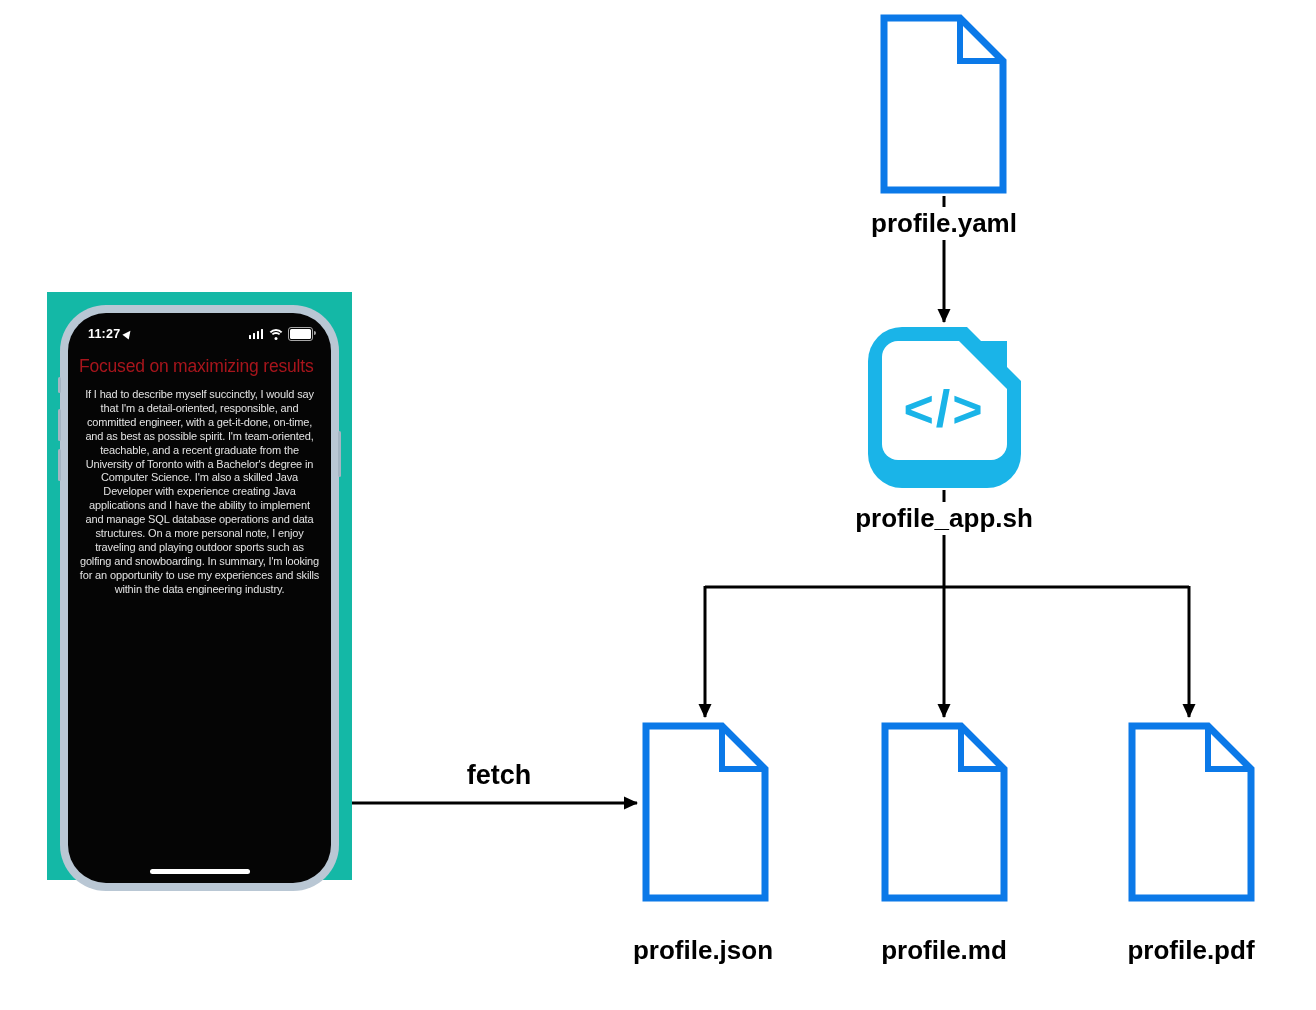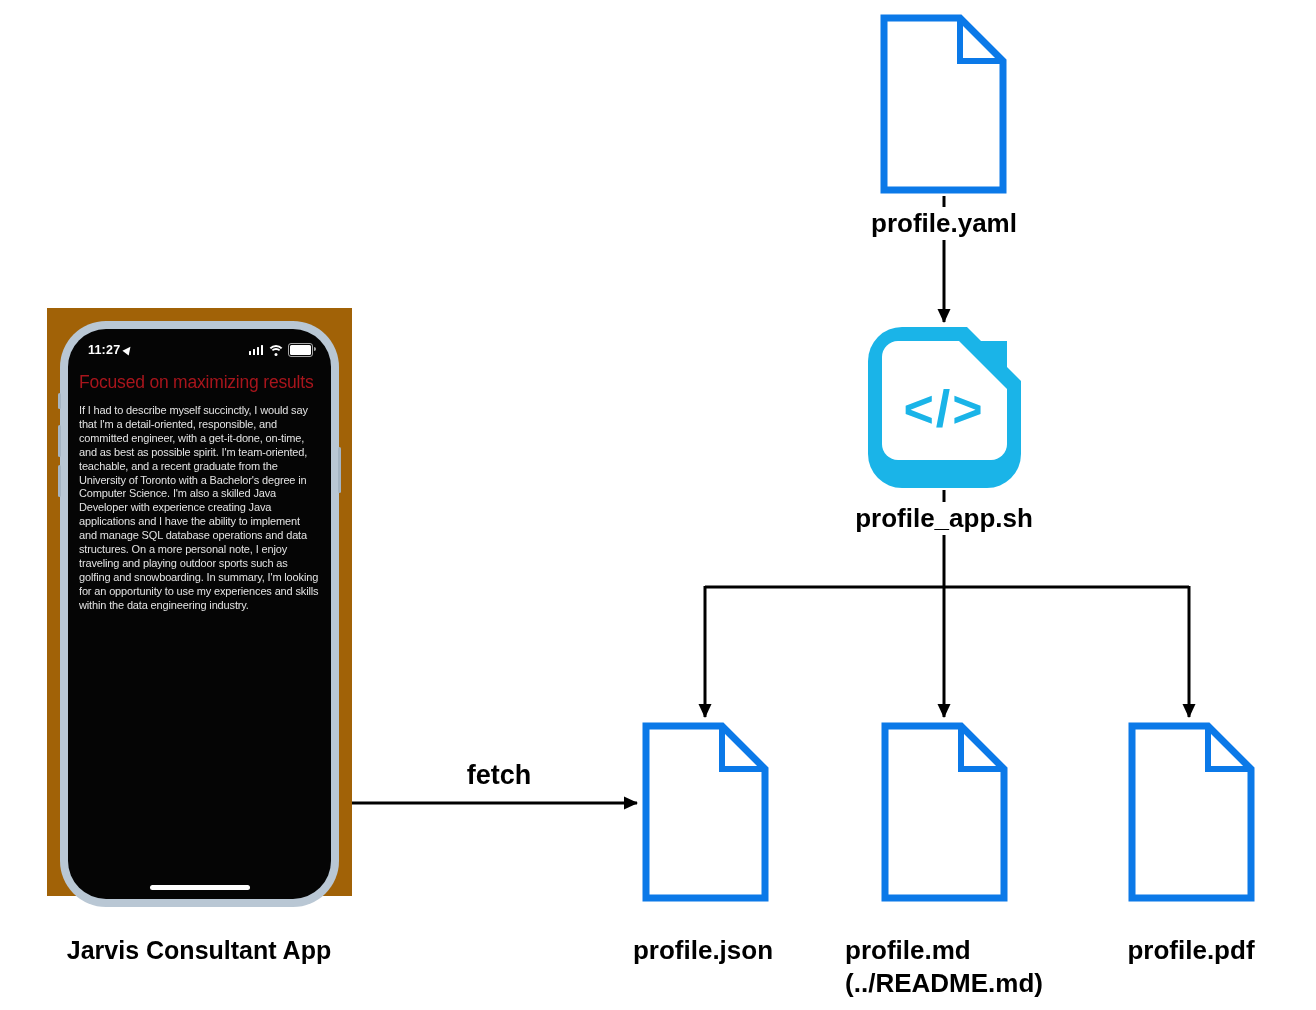--- a/index.html
+++ b/index.html
@@ -6,28 +6,28 @@
   #canvas{
     position:relative;width:1316px;height:1010px;background:#ffffff;
     font-family:"Liberation Sans",sans-serif;overflow:hidden;
   }
   
   #connectors{position:absolute;left:0;top:0;z-index:1;}
   
   .node-label{
     position:absolute;transform:translateX(-50%);z-index:3;
     font-weight:700;font-size:26px;color:#000;line-height:33px;
-    background:#fff;padding:0 5px;white-space:nowrap;
+    background:#fff;padding:0 5px;white-space:nowrap;text-align:center;
   }
   .node-label.nobg{background:transparent;margin-top:20px;}
   .icon-abs{position:absolute;z-index:2;}
   
   .phone-card{
-    position:absolute;left:47px;top:308px;width:305px;height:588px;
-    background:#a16207;z-index:2;
+    position:absolute;left:47px;top:292px;width:305px;height:588px;
+    background:#14b8a6;z-index:2;
   }
   .phone{
     position:absolute;left:13px;top:13px;width:279px;height:586px;
     background:#b9c7d4;border-radius:46px;
   }
   .side-btn{position:absolute;background:#a5b5c3;border-radius:2px;}
   .sb-mute{left:-2px;top:72px;width:3px;height:16px;}
   .sb-vup{left:-2px;top:104px;width:3px;height:32px;}
   .sb-vdn{left:-2px;top:144px;width:3px;height:32px;}
   .sb-pwr{right:-2px;top:126px;width:3px;height:46px;}
@@ -95,21 +95,21 @@
     background:#c89b70;border-radius:50%;}
   .photo-fade{position:absolute;inset:0;
     background:linear-gradient(180deg,rgba(0,0,0,0) 52%,rgba(0,0,0,.82) 96%);}
   .person-name{position:absolute;left:13px;bottom:25px;font-size:19px;
     font-weight:700;color:#fff;letter-spacing:.2px;}
   .person-role{position:absolute;left:13px;bottom:7px;font-size:13px;
     color:#e9e9e9;}
   
   .headline{margin:14px 11px 0 11px;font-size:17.5px;letter-spacing:-.2px;}
   .bio{margin:11px 11px 0 11px;font-size:11px;line-height:13.9px;
-    color:#e2e2e2;letter-spacing:-.15px;}
+    color:#e2e2e2;letter-spacing:-.15px;text-align:center;}
   .home-indicator{position:absolute;left:50%;bottom:9px;transform:translateX(-50%);
     width:100px;height:5px;background:#fff;border-radius:3px;}
   
   .app-caption{position:absolute;left:199px;top:936px;transform:translateX(-50%);
     font-size:25px;font-weight:700;color:#000;white-space:nowrap;z-index:2;}
   
   .fetch-label{position:absolute;left:499px;top:760px;transform:translateX(-50%);
     font-size:27px;font-weight:700;color:#000;z-index:3;}
 </style>
 </head>
@@ -150,21 +150,20 @@
     <path d="M80 4 L80 47 L123 47" fill="none" stroke="#0b79e8" stroke-width="6"></path>
   </svg>
   <div class="node-label nobg" style="left:703px;top:914px;">profile.json</div>
 
   <svg class="icon-abs" style="left:881px;top:722px;" width="127" height="180" viewBox="0 0 127 180">
     <path d="M4 4 L80 4 L123 47 L123 176 L4 176 Z" fill="#fff" stroke="#0b79e8" stroke-width="7"></path>
     <path d="M80 4 L80 47 L123 47" fill="none" stroke="#0b79e8" stroke-width="6"></path>
   </svg>
   <div class="node-label nobg" style="left:944px;top:914px;">
     <div>profile.md</div>
-    <div>(../README.md)</div>
   </div>
 
   <svg class="icon-abs" style="left:1128px;top:722px;" width="127" height="180" viewBox="0 0 127 180">
     <path d="M4 4 L80 4 L123 47 L123 176 L4 176 Z" fill="#fff" stroke="#0b79e8" stroke-width="7"></path>
     <path d="M80 4 L80 47 L123 47" fill="none" stroke="#0b79e8" stroke-width="6"></path>
   </svg>
   <div class="node-label nobg" style="left:1191px;top:914px;">profile.pdf</div>
 
   <div class="fetch-label">fetch</div>
 
@@ -203,15 +202,14 @@
 
         <div class="headline" style="color:#a8151c;">Focused on maximizing results</div>
 
         <div class="bio">If I had to describe myself succinctly, I would say that I'm a detail-oriented, responsible, and committed engineer, with a get-it-done, on-time, and as best as possible spirit. I'm team-oriented, teachable, and a recent graduate from the University of Toronto with a Bachelor's degree in Computer Science. I'm also a skilled Java Developer with experience creating Java applications and I have the ability to implement and manage SQL database operations and data structures. On a more personal note, I enjoy traveling and playing outdoor sports such as golfing and snowboarding. In summary, I'm looking for an opportunity to use my experiences and skills within the data engineering industry.</div>
 
         <div class="home-indicator"></div>
       </div>
     </div>
   </div>
 
-  <div class="app-caption">Jarvis Consultant App</div>
 
 </div>
 
 </body></html>

